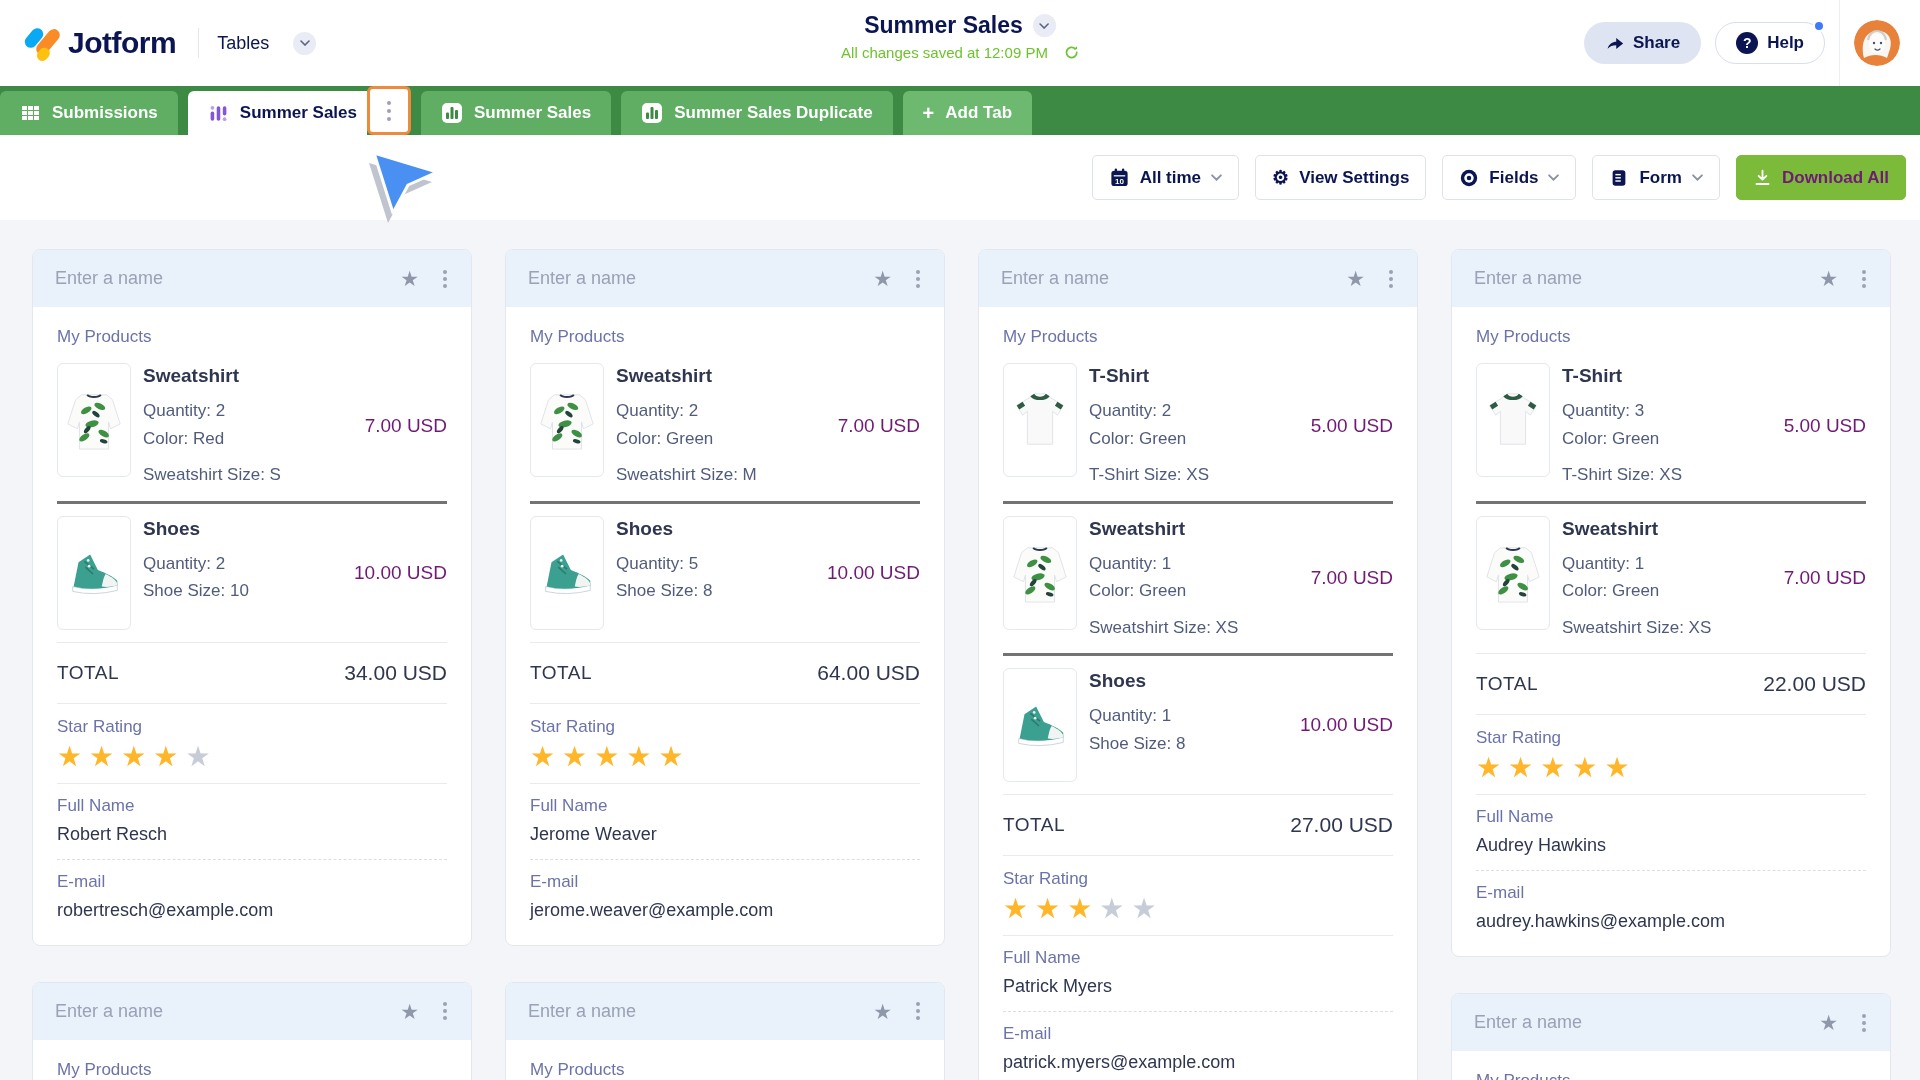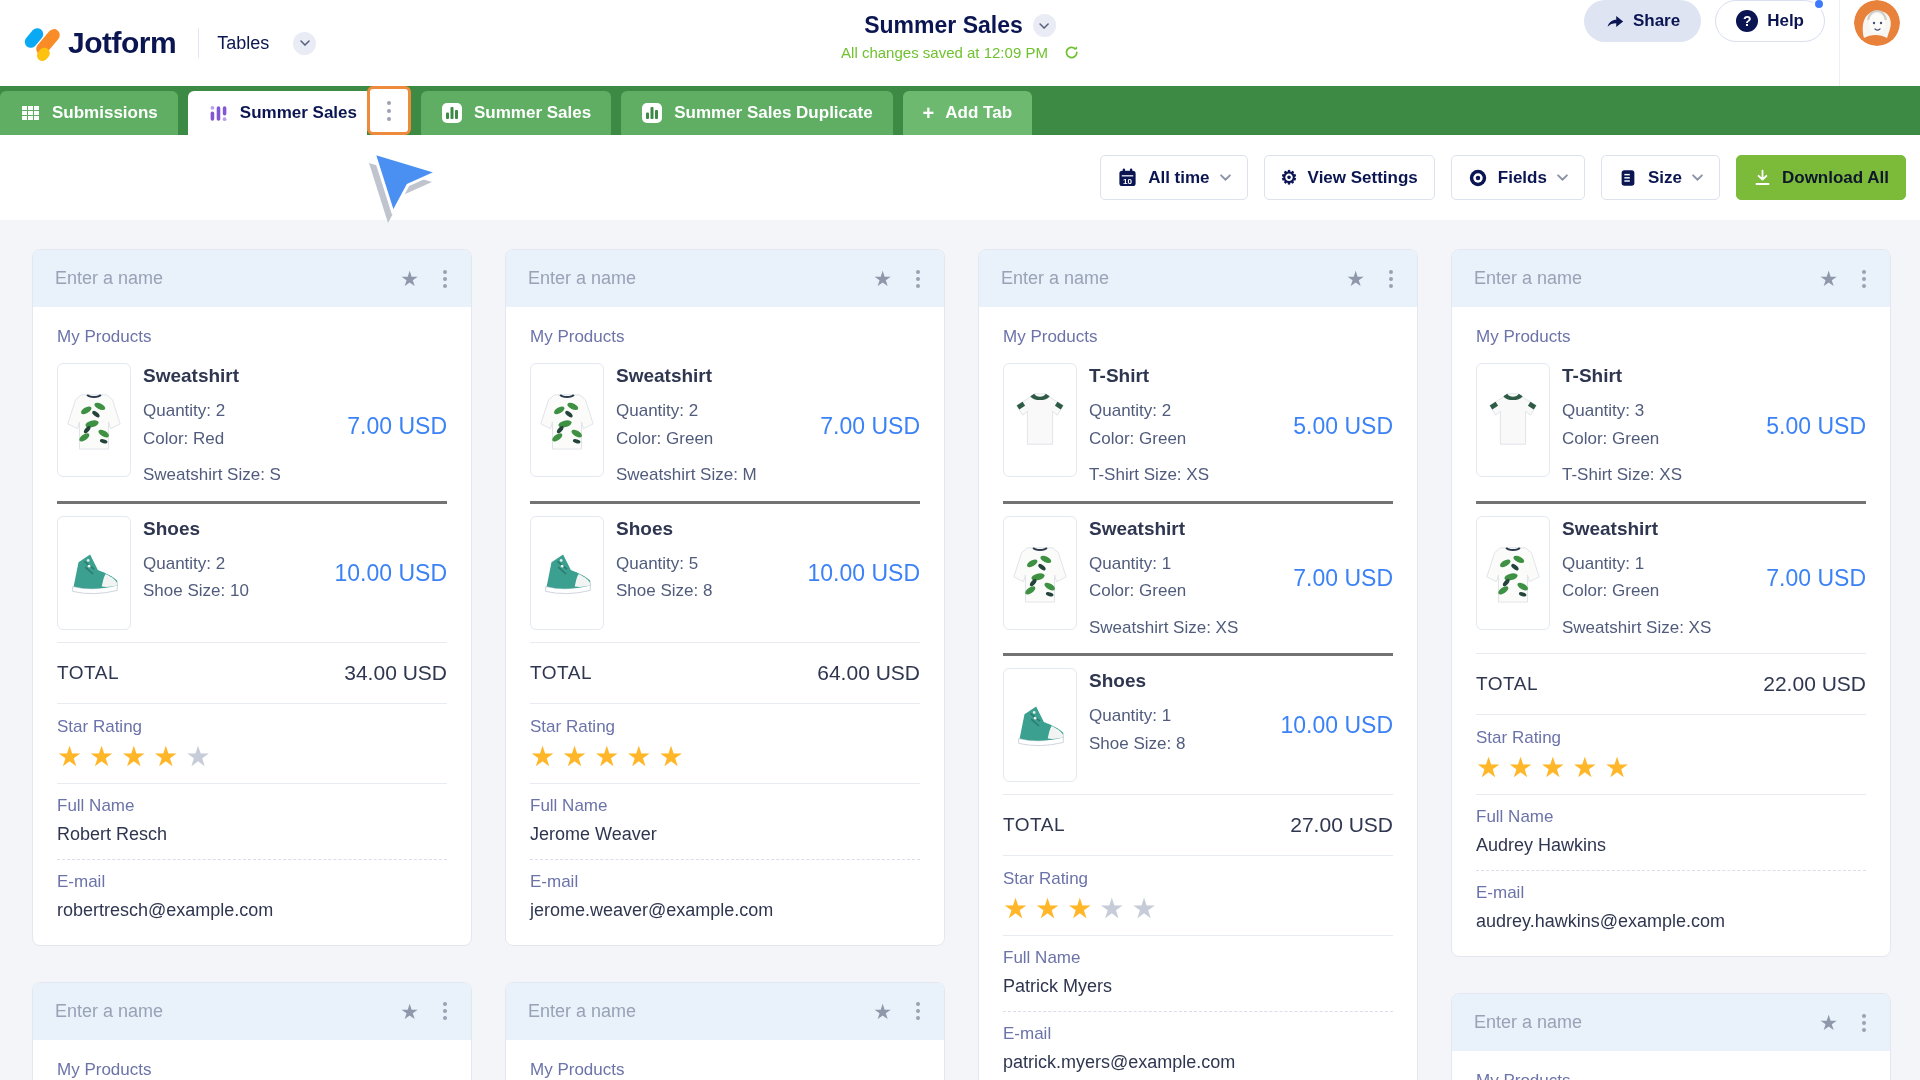--- a/index.html
+++ b/index.html
@@ -11,21 +11,21 @@
   .brand-wrap { display:flex; align-items:center; padding-left:24px; }
   .logo-mark { width:44px; height:44px; }
   .brand-name { font-size:30px; font-weight:bold; letter-spacing:-.5px; color:#0a1551; }
   .hdr-divider { width:1px; height:30px; background:#e3e6ef; margin:0 18px 0 22px; }
   .product-wrap { display:flex; align-items:center; gap:24px; font-size:18px; color:#0a1551; cursor:pointer; }
   .chev-circle { width:23px; height:23px; border-radius:50%; background:#e9ecf5; display:flex; align-items:center; justify-content:center; }
   .title-block { position:absolute; left:50%; top:12px; transform:translateX(-50%); text-align:center; }
   .title-row { display:flex; align-items:center; justify-content:center; gap:10px; }
   .page-title { font-size:23px; font-weight:bold; color:#0a1551; }
   .save-status { margin-top:5px; font-size:15px; color:#6fc22f; display:flex; align-items:center; justify-content:flex-end; gap:16px; }
-  .hdr-right { position:absolute; right:0; top:0; height:86px; display:flex; gap:14px; padding-right:20px; }
+  .hdr-right { position:absolute; right:0; top:0; height:86px; display:flex; align-items:center; gap:14px; padding-right:20px; }
   .pill-btn { height:42px; border-radius:21px; display:flex; align-items:center; gap:9px; padding:0 20px;
     font-size:17px; font-weight:bold; color:#0a1551; cursor:pointer; border:1px solid transparent; }
   .share-btn { background:#dfe4f2; }
   .help-btn { background:#fff; border-color:#d9def0; position:relative; }
   .help-dot { position:absolute; top:-3px; right:-1px; width:12px; height:12px; border-radius:50%; background:#3e7bfa; border:2px solid #fff; }
   .help-q { width:22px; height:22px; border-radius:50%; background:#0a1551; color:#fff; font-size:14px; font-weight:bold;
     display:flex; align-items:center; justify-content:center; }
   .right-sep { width:1px; height:86px; background:#eceef5; }
   .avatar { width:46px; height:46px; border-radius:50%; overflow:hidden; cursor:pointer; }
 
@@ -40,21 +40,21 @@
     display:flex; flex-direction:column; align-items:center; justify-content:center; gap:4px; cursor:pointer; }
   .dots-box i, .head-dots i { width:4px; height:4px; border-radius:50%; background:#9aa2b3; display:block; }
   .plus-glyph { font-size:20px; font-weight:bold; line-height:1; }
 
   
   .toolbar { height:85px; background:#fff; display:flex; align-items:center; justify-content:flex-end; gap:16px; padding-right:14px; }
   .tb-btn { height:45px; border:1px solid #dde2ec; border-radius:5px; background:#fff; display:flex; align-items:center;
     gap:10px; padding:0 16px; font-size:17px; font-weight:bold; color:#0a1551; cursor:pointer; }
   .tb-btn .gear-glyph { font-size:19px; line-height:1; }
   .tb-btn.encrypt { border:1px solid #f3705e; color:#ee5a45; margin-left:8px; }
-  .tb-btn.download { background:#7cbb3a; border-color:#7cbb3a; color:#0f172a; }
+  .tb-btn.download { background:#7cbb3a; border-color:#7cbb3a; color:#701a75; }
   .chev-sm { display:inline-flex; }
 
   
   .cards-wrap { position:absolute; left:32px; top:249px; display:flex; gap:33px; align-items:flex-start; }
   .card-col { width:440px; display:flex; flex-direction:column; gap:36px; }
   .card { background:#fff; border:1px solid #e3e8f0; border-radius:8px; overflow:hidden; }
   .card-head { height:57px; background:#e9f1fb; display:flex; align-items:center; padding:0 22px; gap:22px; }
   .card-ph { flex:1; font-size:18px; color:#99a2b6; cursor:text; }
   .head-star { font-size:21px; color:#8f98ab; cursor:pointer; line-height:1; }
   .head-dots { display:flex; flex-direction:column; gap:3px; padding:4px 2px; cursor:pointer; }
@@ -62,21 +62,21 @@
   .sec-label { font-size:17px; color:#6b73a9; }
   .products-label { padding:20px 0 4px; }
   .prod-row { position:relative; display:flex; padding:12px 0; }
   .prod-row.bt { border-top:3px solid #737373; }
   .thumb { width:74px; height:114px; border:1px solid #e4e8f0; border-radius:6px; background:#fff; flex:none;
     display:flex; align-items:center; justify-content:center; cursor:pointer; }
   .prod-info { margin-left:12px; padding-top:2px; }
   .prod-name { font-size:19px; color:#2f3650; font-weight:bold; margin-bottom:10px; }
   .prod-detail { font-size:17px; color:#515c7c; line-height:1.62; }
   .prod-detail.size { margin-top:9px; }
-  .prod-price { position:absolute; right:0; top:50%; transform:translateY(-50%); font-size:23px; color:#3b82f6; }
+  .prod-price { position:absolute; right:0; top:50%; transform:translateY(-50%); font-size:19px; color:#701a75; }
   .total-row { display:flex; justify-content:space-between; align-items:center; border-top:1px solid #e7eaf1; padding:18px 0; }
   .total-label { font-size:19px; color:#2f3650; letter-spacing:.5px; }
   .total-value { font-size:21px; color:#2f3650; }
   .rating-sec { border-top:1px solid #e7eaf1; padding:13px 0 12px; }
   .stars { margin-top:6px; line-height:1; }
   .star { font-size:28px; margin-right:7px; color:#c7ccd9; cursor:pointer; }
   .star.filled { color:#ffb629; }
   .field-sec { border-top:1px solid #e7eaf1; padding:12px 0 14px; }
   .field-sec.dashed { border-top:1px dashed #d9deea; }
   .field-value { margin-top:8px; font-size:18px; color:#2f3650; }
@@ -247,21 +247,21 @@
     </span>
   </div>
 
   <div class="tb-btn">
     <svg width="20" height="20" viewBox="0 0 22 22">
       <rect x="4" y="2.5" width="14" height="17" rx="3" fill="#0a1551"></rect>
       <rect x="7" y="6.5" width="6" height="1.6" fill="#fff"></rect>
       <rect x="7" y="10" width="6" height="1.6" fill="#fff"></rect>
       <rect x="7" y="13.5" width="6" height="1.6" fill="#fff"></rect>
     </svg>
-    <span>Size</span>
+    <span>Form</span>
     <span class="chev-sm">
       <svg width="11" height="7" viewBox="0 0 10 6">
           <path d="M1 1l4 4 4-4" fill="none" stroke="#8a92a8" stroke-width="1.7" stroke-linecap="round"></path>
         </svg>
     </span>
   </div>
 
 
   <div class="tb-btn download">
     <svg width="19" height="19" viewBox="0 0 22 22">

